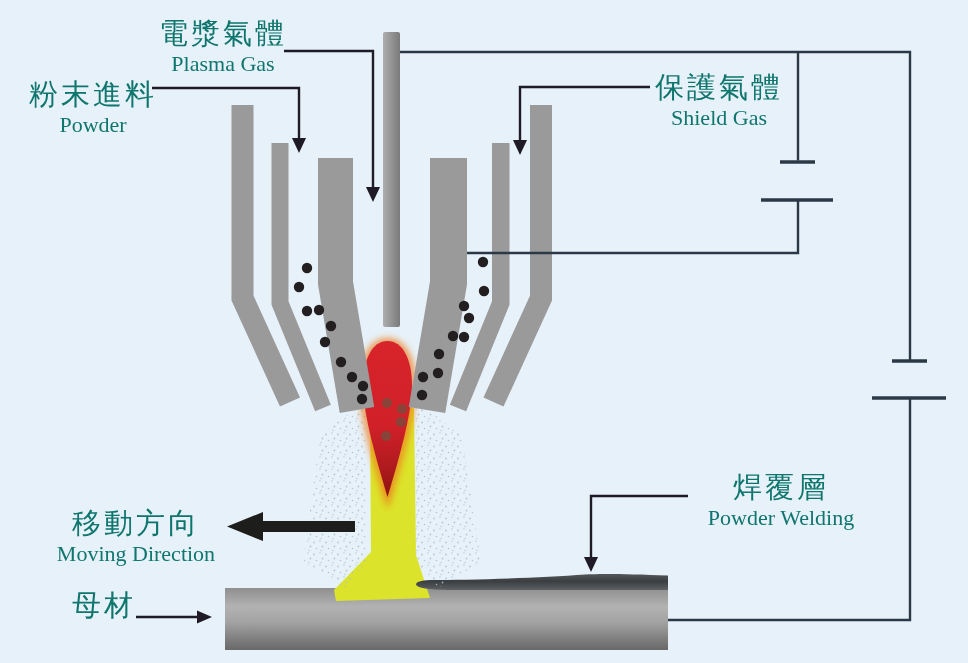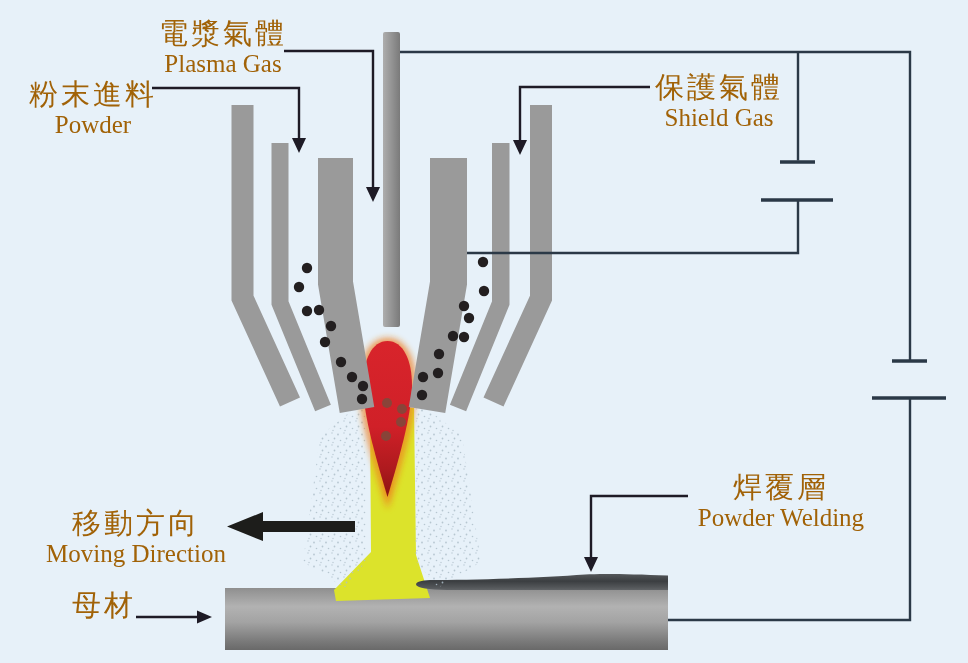--- a/index.html
+++ b/index.html
@@ -1,21 +1,21 @@
 <!DOCTYPE html>
 <html><head>
 <meta charset="utf-8">
 <style>
   html,body{margin:0;padding:0;background:#e7f1f9;}
   #app{position:relative;width:968px;height:663px;background:#e7f1f9;overflow:hidden;
        font-family:"Liberation Serif","DejaVu Serif",serif;}
   #diagram{position:absolute;left:0;top:0;}
-  .label{position:absolute;text-align:center;color:#a16207;}
+  .label{position:absolute;text-align:center;color:#0f766e;}
   .label .zh{font-size:29px;line-height:33px;letter-spacing:3px;white-space:nowrap;}
-  .label .en{font-size:25px;line-height:28px;white-space:nowrap;}
+  .label .en{font-size:22px;line-height:28px;white-space:nowrap;}
   .bar{fill:none;stroke-linecap:butt;stroke-linejoin:miter;}
   .cline{fill:none;stroke-width:2.4;}
   .bbar{fill:none;stroke-width:3.4;}
   .leader{fill:none;stroke-width:2.4;}
 </style>
 </head>
 <body>
 
 <div id="app">
 

